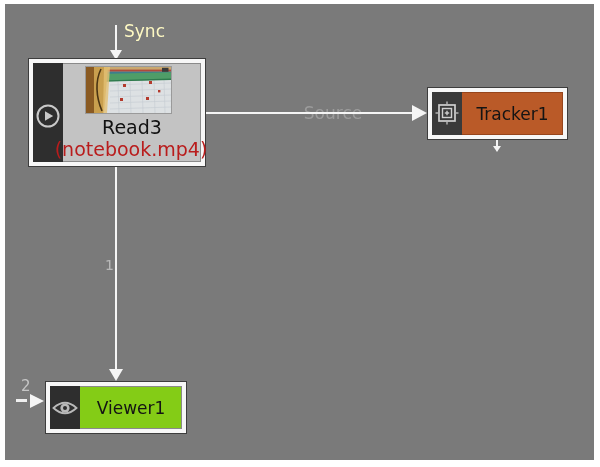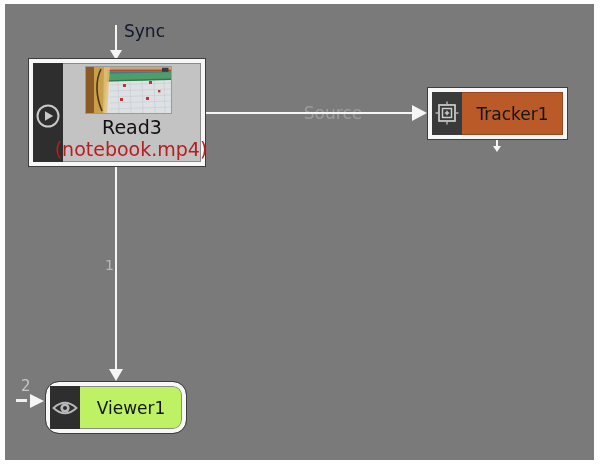--- a/index.html
+++ b/index.html
@@ -11,21 +11,21 @@
 
   
   .hline,.vline{position:absolute;background:#f5f5f5;z-index:3;}
   .arrow-down{position:absolute;width:0;height:0;border-left:6px solid transparent;
     border-right:6px solid transparent;border-top:10px solid #f5f5f5;z-index:3;}
   .arrow-down.big{border-left-width:7px;border-right-width:7px;border-top-width:12px;}
   .arrow-down.tiny{border-left-width:4px;border-right-width:4px;border-top-width:6px;}
   .arrow-right{position:absolute;width:0;height:0;border-top:8px solid transparent;
     border-bottom:8px solid transparent;border-left:15px solid #f5f5f5;z-index:3;}
   .arrow-right.small{border-top-width:7px;border-bottom-width:7px;border-left-width:14px;}
-  .conn-label{position:absolute;color:#0f172a;font-size:17px;z-index:2;}
+  .conn-label{position:absolute;color:#fef9c3;font-size:17px;z-index:2;}
   .conn-label.mid{color:#9c9c9c;text-align:center;}
   .conn-label.faint{color:rgba(225,225,225,.6);font-size:14px;z-index:4;}
   .conn-label.num2{color:#c6c6c6;font-size:15px;z-index:4;}
   .dash{position:absolute;width:11px;height:3px;background:#f0f0f0;z-index:3;}
 
   
   .node{
     position:absolute;box-sizing:border-box;border:4px solid #f7f7f7;
     outline:1px solid #3d3d3d;z-index:5;box-shadow:inset 0 0 0 1px #8a8a8a;cursor:pointer;
   }
@@ -40,21 +40,21 @@
   #read-node{left:29px;top:59px;width:176px;height:107px;background:#c3c3c3;}
   #read-thumb{position:absolute;left:53px;top:4px;width:85px;height:46px;
     outline:1px solid #9a9a9a;}
   #read-name{position:absolute;left:30px;right:0;top:53px;text-align:center;
     font-size:19px;line-height:22px;color:#111;}
   #read-file{position:absolute;left:-2px;width:200px;top:75px;text-align:center;
     font-size:19px;line-height:22px;color:#b91c1c;white-space:nowrap;pointer-events:none;}
 
   #tracker-node{left:428px;top:88px;width:139px;height:51px;background:#ba5a28;
     box-shadow:inset 0 0 0 1px #97451c;text-align:center;}
-  #viewer-node{left:46px;top:382px;width:140px;height:51px;background:#bef264;border-radius:13px;}
+  #viewer-node{left:46px;top:382px;width:140px;height:51px;background:#84cc16;}
 </style>
 </head>
 <body>
 
 <div class="page">
   <div class="canvas">
 
     <div class="vline" style="left:110px;top:21px;width:2px;height:30px;"></div>
     <div class="arrow-down" style="left:105px;top:46px;"></div>
     <div class="conn-label" style="left:119px;top:17px;">Sync</div>

